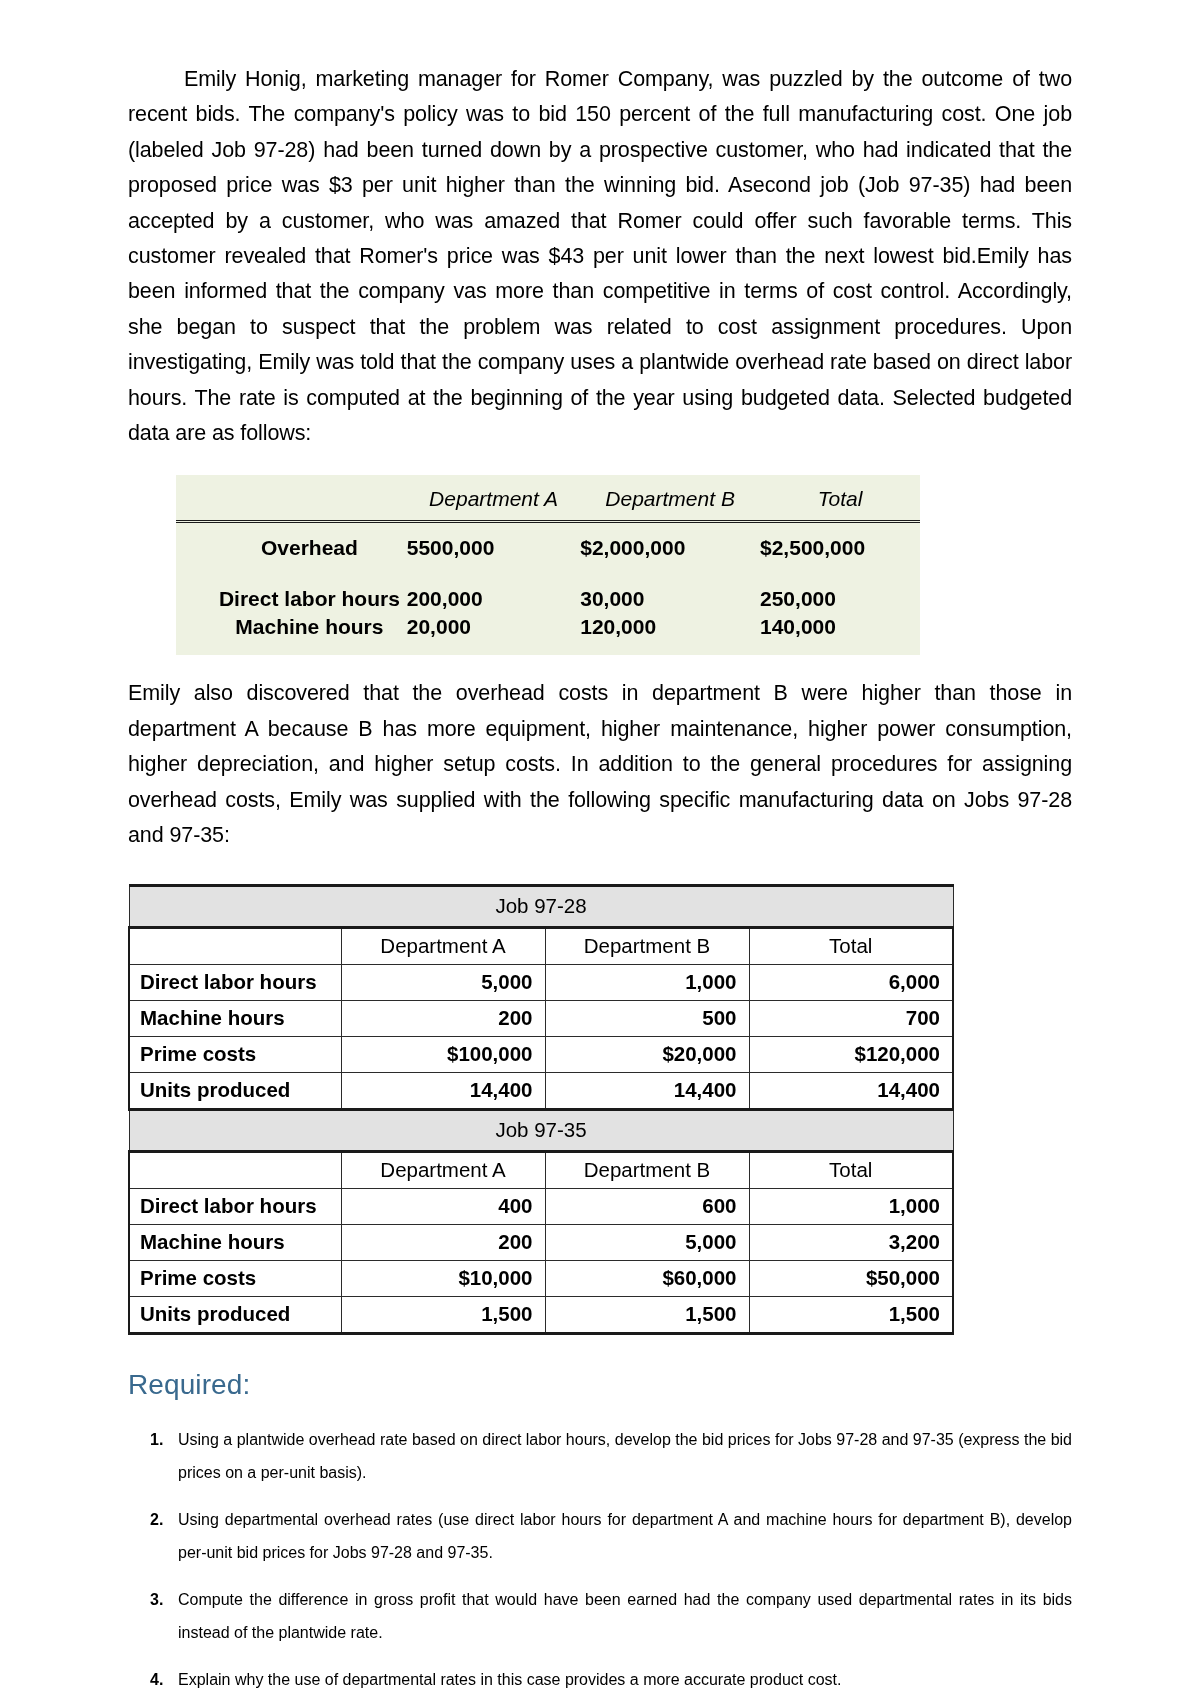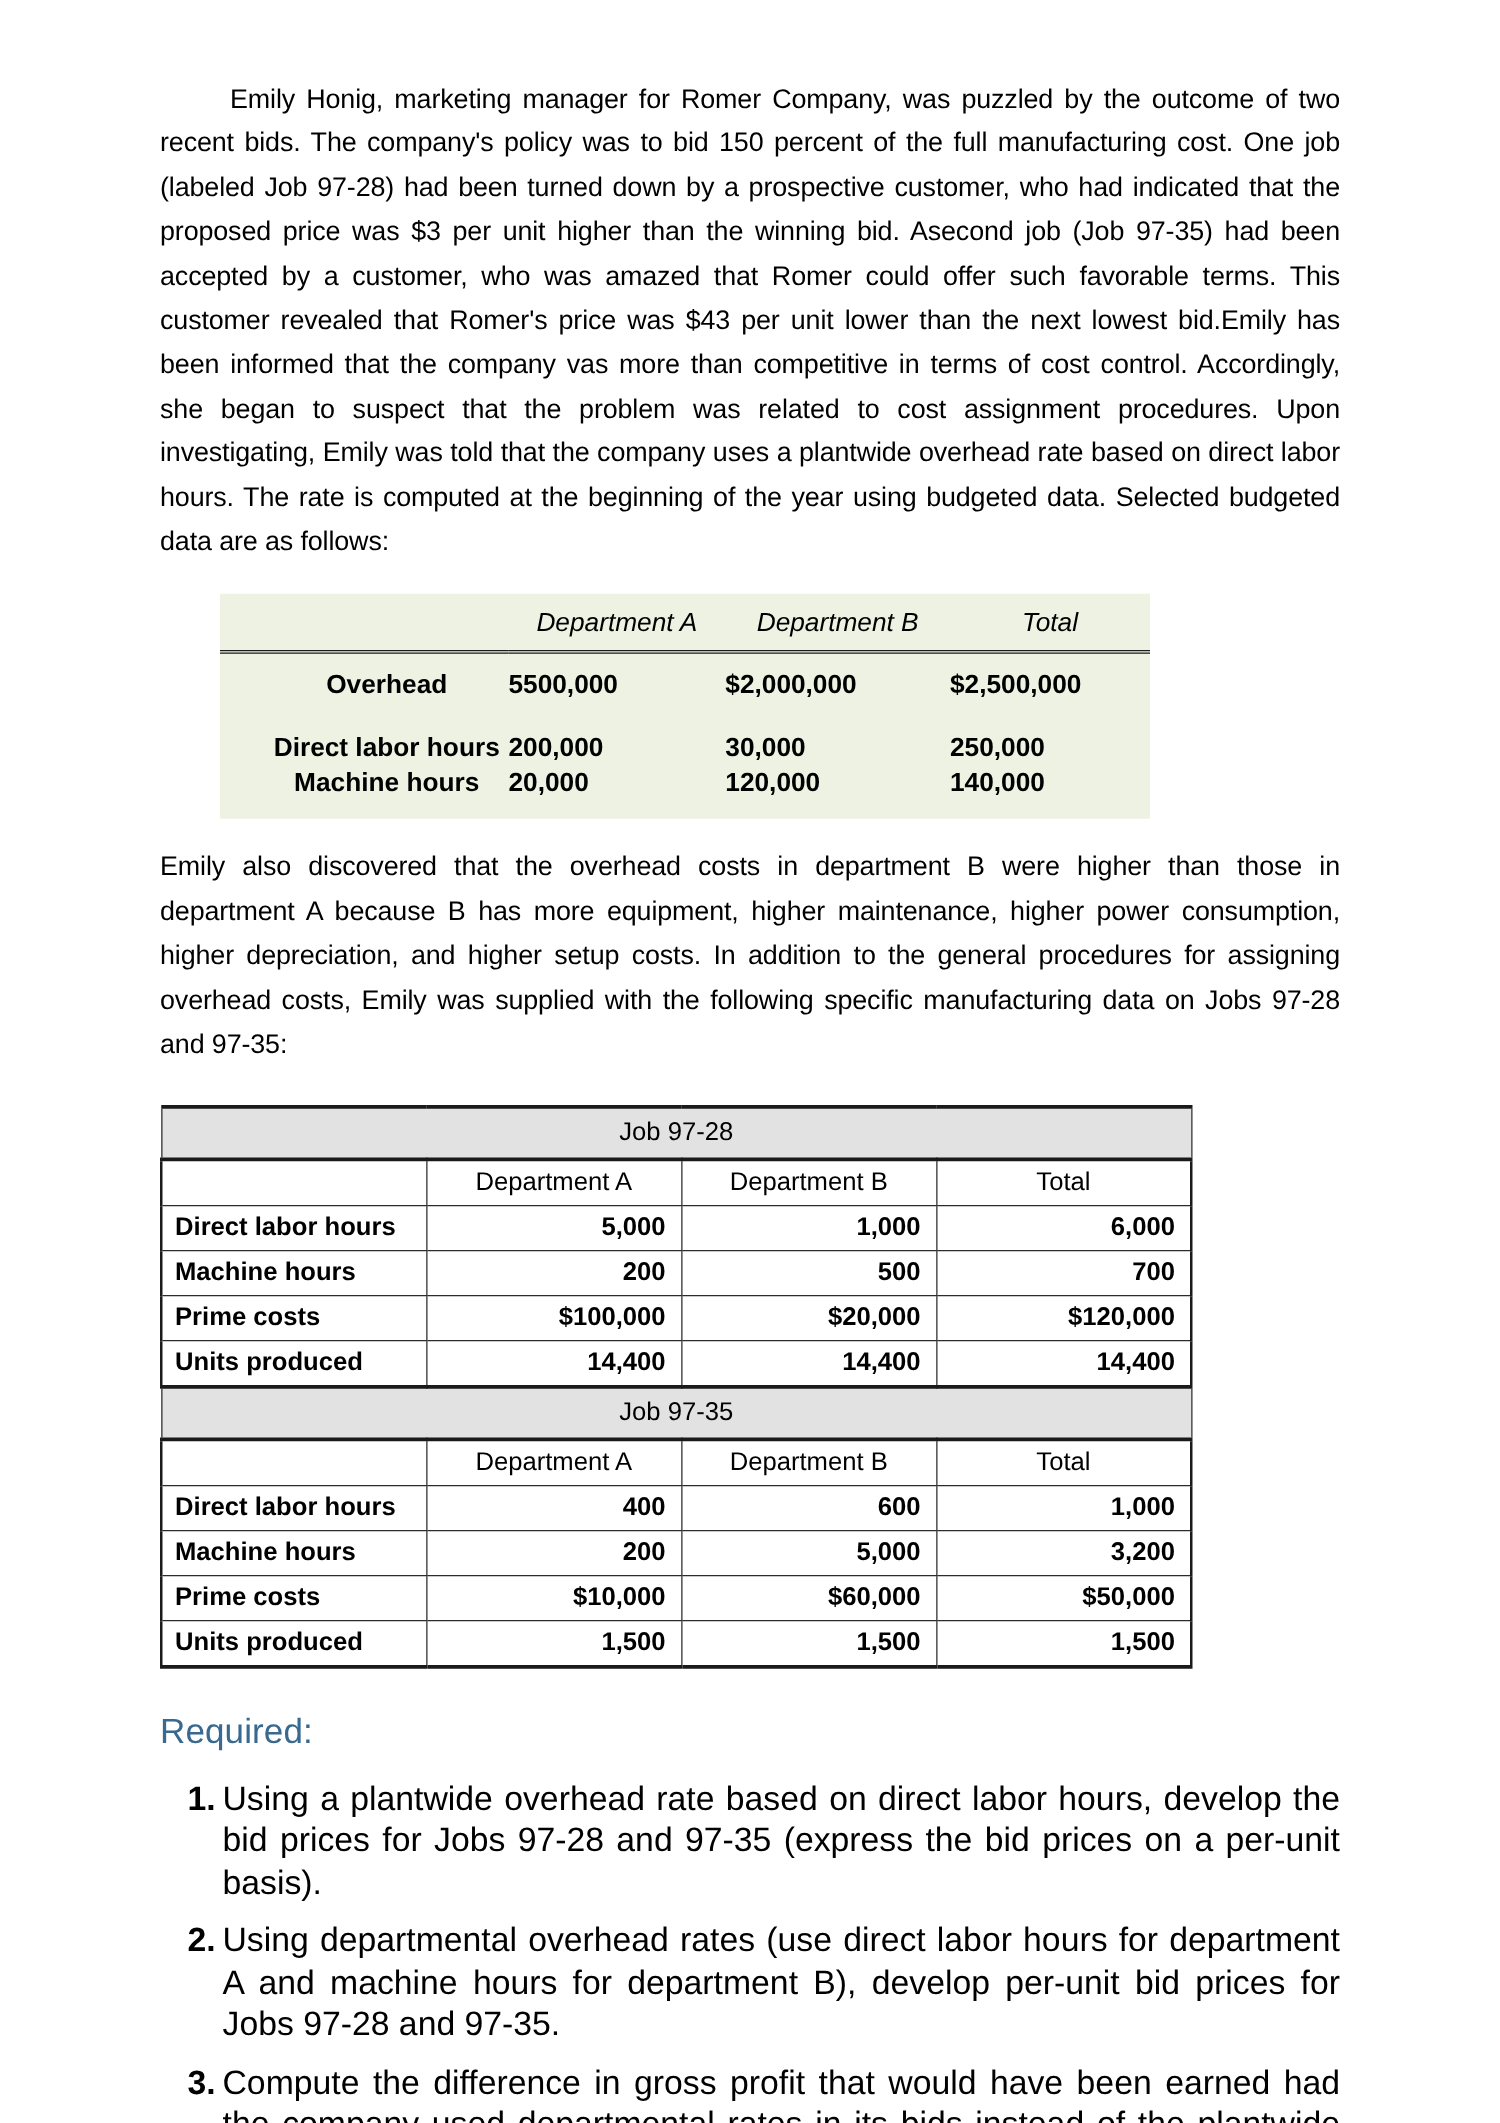--- a/index.html
+++ b/index.html
@@ -144,21 +144,21 @@
   ol.required {
     margin: 22px 0 0 0;
     padding: 0;
     list-style: none;
     counter-reset: req;
   }
   ol.required > li {
     counter-increment: req;
     position: relative;
     padding-left: 50px;
-    font-size: 27px;
+    font-size: 16px;
     line-height: 33.5px;
     margin-bottom: 13px;
     text-align: justify;
     text-justify: inter-word;
   }
   ol.required > li::before {
     content: counter(req) ".";
     position: absolute;
     left: 22px;
     top: 0;

